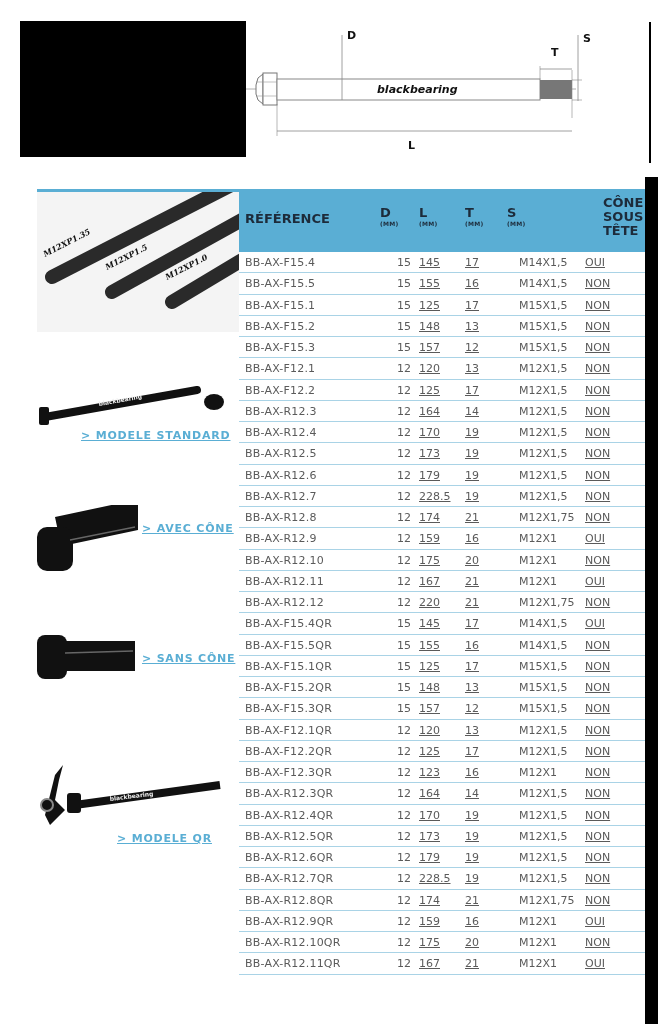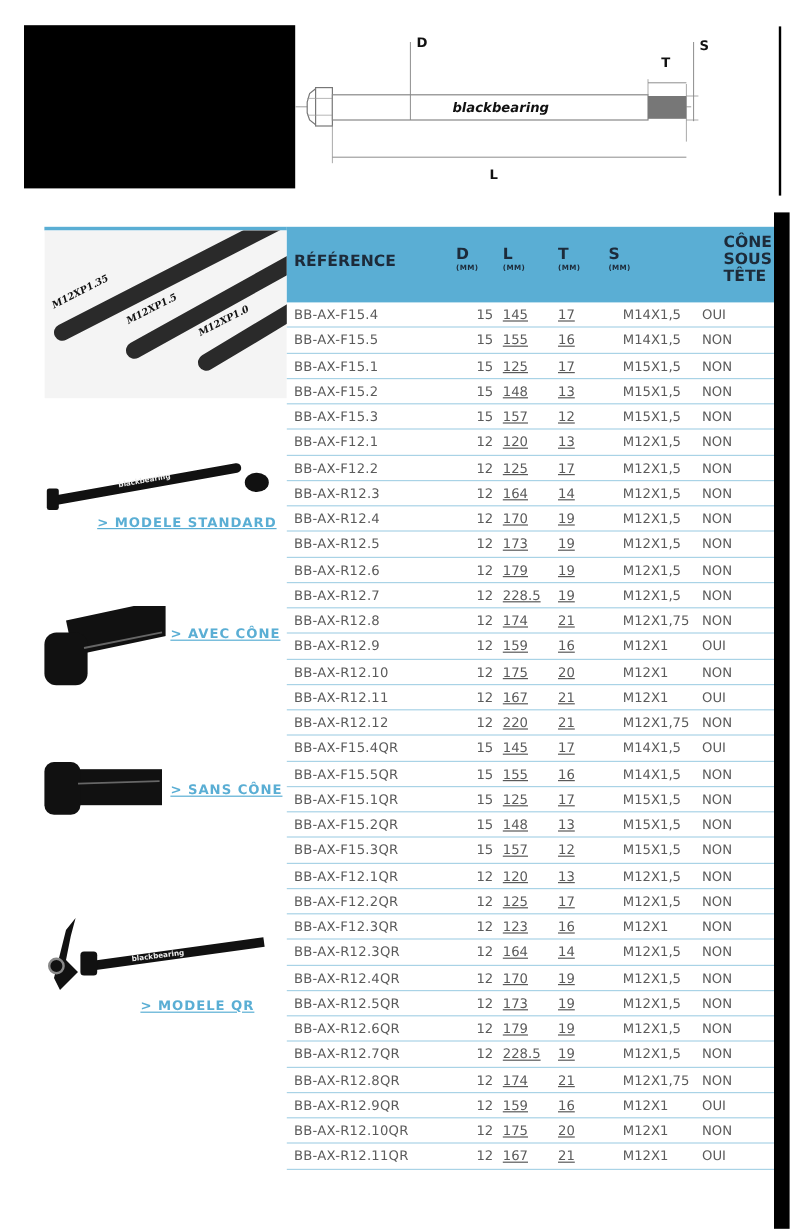--- a/index.html
+++ b/index.html
@@ -14,21 +14,21 @@
   .hcell .main{font-size:13px;display:block;line-height:14px;}
   .hcell .unit{font-size:6px;display:block;line-height:8px;letter-spacing:0.3px;}
   .rows{position:absolute;left:239px;top:252px;width:406px;}
   .row{height:21.26px;border-bottom:1.2px solid #a9d3e6;box-sizing:border-box;position:relative;font-size:11px;color:#5a5a5a;font-family:"DejaVu Sans",sans-serif;}
   .row span{position:absolute;top:4px;white-space:nowrap;}
   .c0{left:6px;letter-spacing:0.2px;}
   .c1{left:158px;}
   .c2{left:180px;text-decoration:underline;}
   .c3{left:226px;text-decoration:underline;}
   .c4{left:268px;margin-left:12px;}
-  .c5{left:346px;}
+  .c5{left:346px;text-decoration:underline;}
   .label{position:absolute;color:#5aaed4;font-size:11px;font-weight:bold;letter-spacing:0.8px;font-family:"DejaVu Sans",sans-serif;white-space:nowrap;text-decoration:underline;}
   .photo{position:absolute;}
 </style>
 </head>
 <body>
 
 <div class="black-box"></div>
 
 <svg class="diagram" viewBox="0 0 400 170" width="400" height="170">
   <line x1="0" y1="89" x2="330" y2="89" stroke="#999" stroke-width="0.8" stroke-dasharray="14,4"></line>

